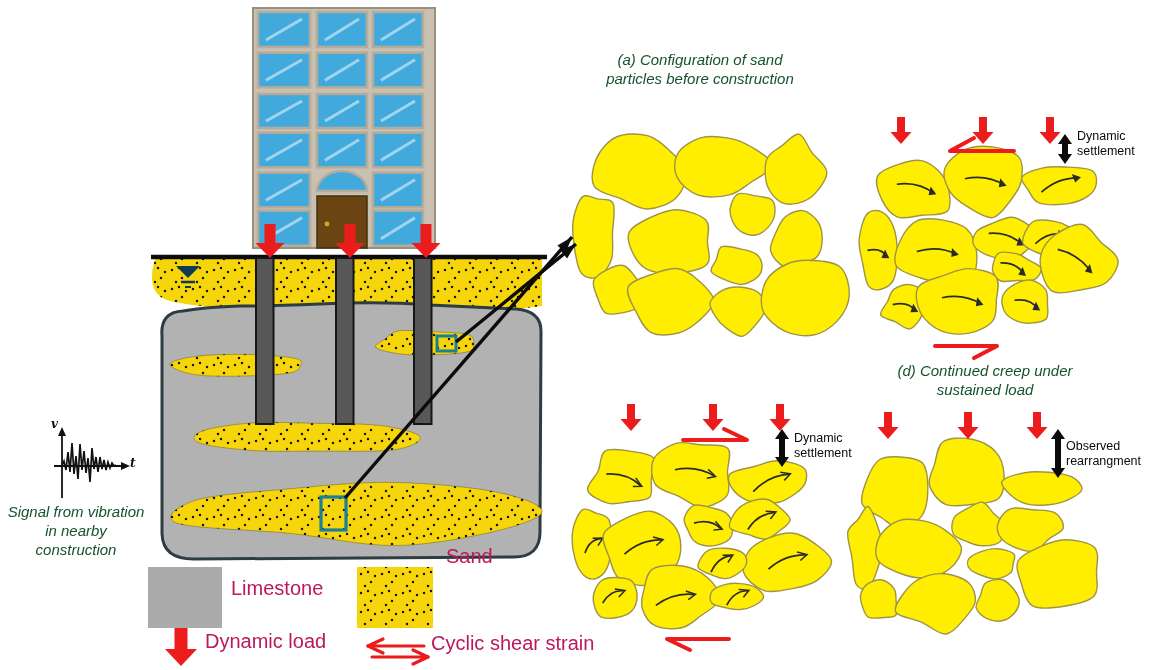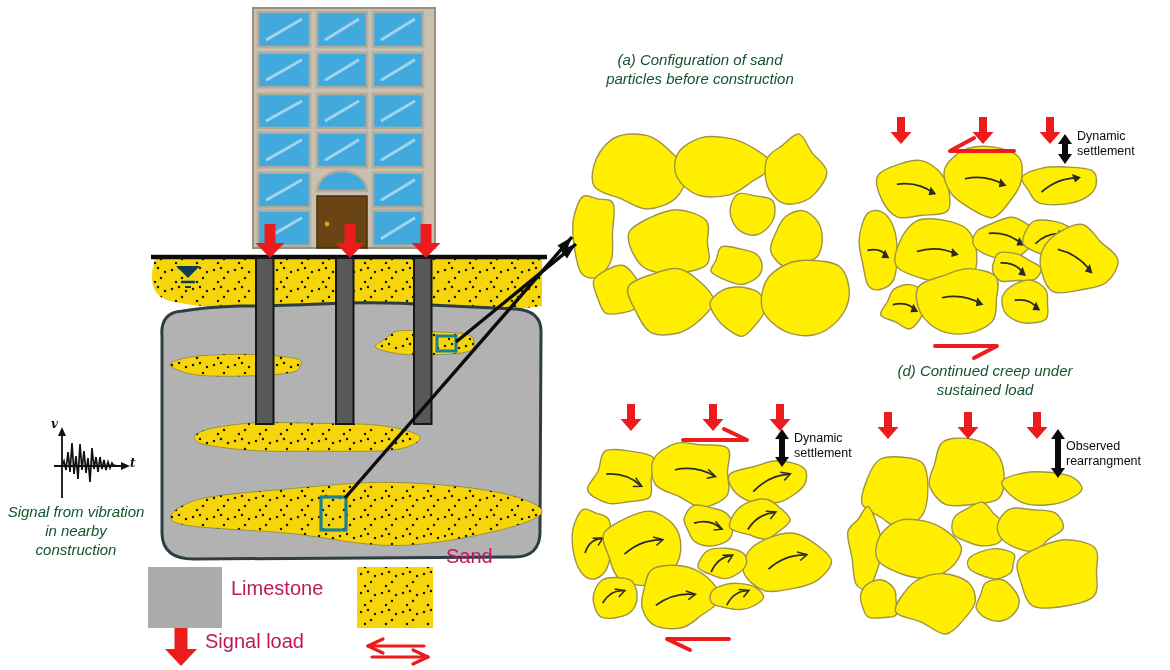--- a/index.html
+++ b/index.html
@@ -311,14 +311,15 @@
 rearrangment</div>
 
   <div class="txt caption" style="left:-2px;top:502px;width:156px">Signal from vibration
 in nearby
 construction</div>
   <div class="txt axis-label" style="left:51px;top:417px">v</div>
   <div class="txt axis-label" style="left:130px;top:456px">t</div>
 
   <div class="txt legend-label" style="left:231px;top:577px">Limestone</div>
   <div class="txt legend-label" style="left:446px;top:545px">Sand</div>
-  <div class="txt legend-label" style="left:205px;top:630px">Signal load</div>
+  <div class="txt legend-label" style="left:205px;top:630px">Dynamic load</div>
+  <div class="txt legend-label" style="left:431px;top:632px">Cyclic shear strain</div>
 </div>
 
 </body></html>

